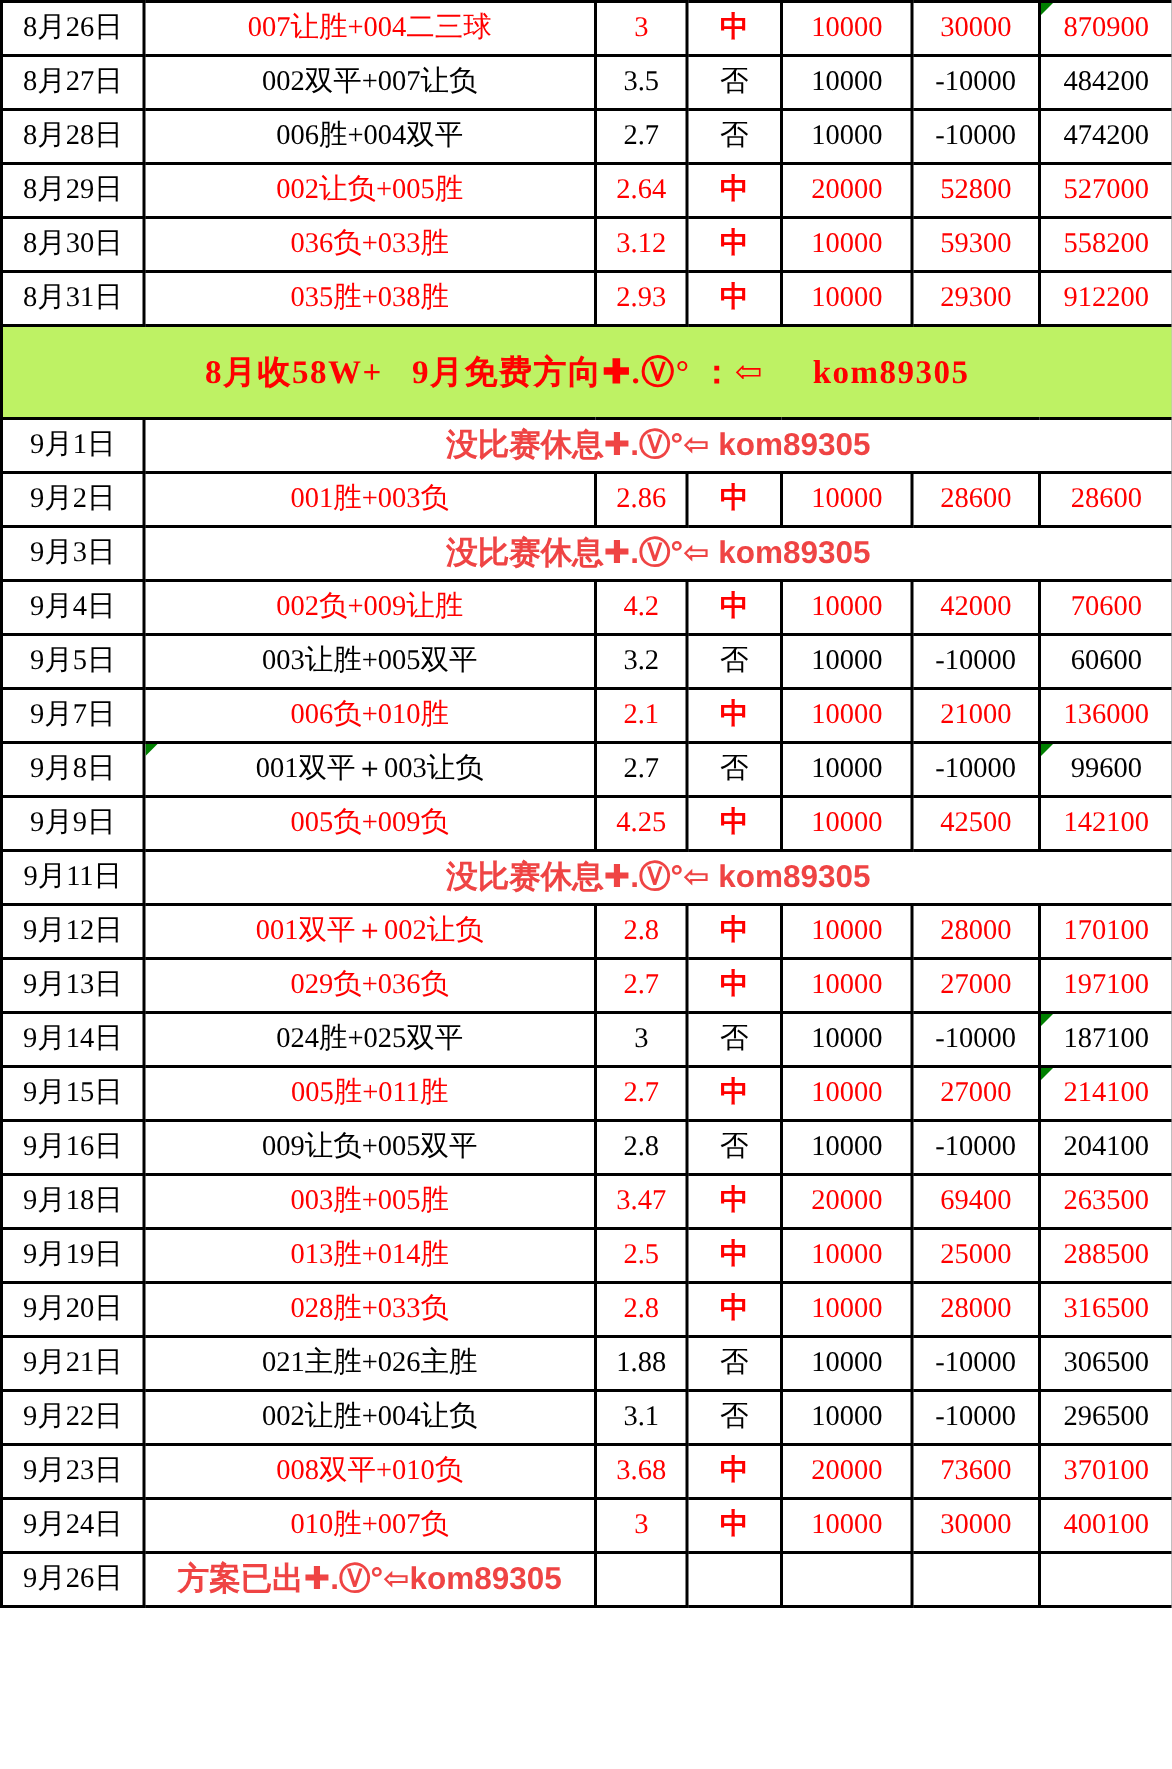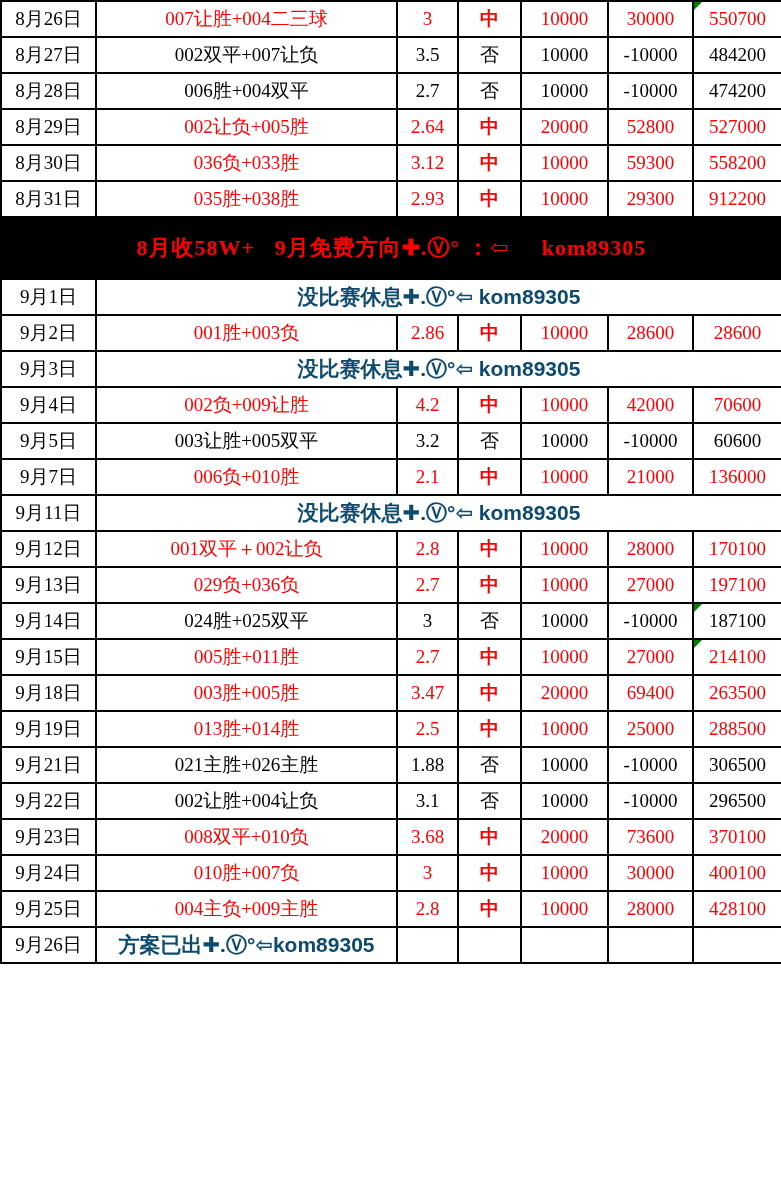--- a/index.html
+++ b/index.html
@@ -22,28 +22,28 @@
   col.w-total{width:89px}
 
   tr.r-bet,tr.r-rest,tr.r-note{height:36px;}
   tr.r-banner{height:62px;}
 
   tr.hit td{color:#ff0000;}
   tr.hit td.c-date{color:#000000;}
   tr.hit td.c-result{font-weight:bold;}
 
   tr.r-banner td{
-    background:#000000;color:#ff0000;font-weight:bold;
+    background:#bef264;color:#ff0000;font-weight:bold;
     font-size:22px;letter-spacing:1px;
   }
   tr.r-banner span{white-space:pre;}
 
   td.c-rest span,td.c-note span{
     font-family:"Liberation Sans","DejaVu Sans",sans-serif;
-    font-weight:bold;font-size:21px;color:#0c4a6e;white-space:pre;
+    font-weight:bold;font-size:21px;color:#ef4444;white-space:pre;
   }
 
   .corner-marker{
     position:absolute;top:0;left:0;width:0;height:0;
     border-top:8px solid #008000;border-right:8px solid transparent;
     display:block;
   }
 </style>
 </head>
 <body>
@@ -60,21 +60,21 @@
         <col class="w-total">
     </colgroup>
     <tbody>
         <tr class="r-bet hit">
     <td class="c-date"><span>8月26日</span></td>
     <td class="c-pick"><span>007让胜+004二三球</span></td>
     <td class="c-odds"><span>3</span></td>
     <td class="c-result"><span>中</span></td>
     <td class="c-stake"><span>10000</span></td>
     <td class="c-profit"><span>30000</span></td>
-    <td class="c-total"><span>550700</span><span class="corner-marker"></span></td>
+    <td class="c-total"><span>870900</span><span class="corner-marker"></span></td>
   </tr>
         <tr class="r-bet">
     <td class="c-date"><span>8月27日</span></td>
     <td class="c-pick"><span>002双平+007让负</span></td>
     <td class="c-odds"><span>3.5</span></td>
     <td class="c-result"><span>否</span></td>
     <td class="c-stake"><span>10000</span></td>
     <td class="c-profit"><span>-10000</span></td>
     <td class="c-total"><span>484200</span></td>
   </tr>
@@ -154,20 +154,38 @@
   </tr>
         <tr class="r-bet hit">
     <td class="c-date"><span>9月7日</span></td>
     <td class="c-pick"><span>006负+010胜</span></td>
     <td class="c-odds"><span>2.1</span></td>
     <td class="c-result"><span>中</span></td>
     <td class="c-stake"><span>10000</span></td>
     <td class="c-profit"><span>21000</span></td>
     <td class="c-total"><span>136000</span></td>
   </tr>
+        <tr class="r-bet">
+    <td class="c-date"><span>9月8日</span></td>
+    <td class="c-pick"><span>001双平＋003让负</span><span class="corner-marker"></span></td>
+    <td class="c-odds"><span>2.7</span></td>
+    <td class="c-result"><span>否</span></td>
+    <td class="c-stake"><span>10000</span></td>
+    <td class="c-profit"><span>-10000</span></td>
+    <td class="c-total"><span>99600</span><span class="corner-marker"></span></td>
+  </tr>
+        <tr class="r-bet hit">
+    <td class="c-date"><span>9月9日</span></td>
+    <td class="c-pick"><span>005负+009负</span></td>
+    <td class="c-odds"><span>4.25</span></td>
+    <td class="c-result"><span>中</span></td>
+    <td class="c-stake"><span>10000</span></td>
+    <td class="c-profit"><span>42500</span></td>
+    <td class="c-total"><span>142100</span></td>
+  </tr>
         <tr class="r-rest">
     <td class="c-date"><span>9月11日</span></td>
     <td colspan="6" class="c-rest"><span>没比赛休息✚.Ⓥ°⇦ kom89305</span></td>
   </tr>
         <tr class="r-bet hit">
     <td class="c-date"><span>9月12日</span></td>
     <td class="c-pick"><span>001双平＋002让负</span></td>
     <td class="c-odds"><span>2.8</span></td>
     <td class="c-result"><span>中</span></td>
     <td class="c-stake"><span>10000</span></td>
@@ -194,38 +212,56 @@
   </tr>
         <tr class="r-bet hit">
     <td class="c-date"><span>9月15日</span></td>
     <td class="c-pick"><span>005胜+011胜</span></td>
     <td class="c-odds"><span>2.7</span></td>
     <td class="c-result"><span>中</span></td>
     <td class="c-stake"><span>10000</span></td>
     <td class="c-profit"><span>27000</span></td>
     <td class="c-total"><span>214100</span><span class="corner-marker"></span></td>
   </tr>
+        <tr class="r-bet">
+    <td class="c-date"><span>9月16日</span></td>
+    <td class="c-pick"><span>009让负+005双平</span></td>
+    <td class="c-odds"><span>2.8</span></td>
+    <td class="c-result"><span>否</span></td>
+    <td class="c-stake"><span>10000</span></td>
+    <td class="c-profit"><span>-10000</span></td>
+    <td class="c-total"><span>204100</span></td>
+  </tr>
         <tr class="r-bet hit">
     <td class="c-date"><span>9月18日</span></td>
     <td class="c-pick"><span>003胜+005胜</span></td>
     <td class="c-odds"><span>3.47</span></td>
     <td class="c-result"><span>中</span></td>
     <td class="c-stake"><span>20000</span></td>
     <td class="c-profit"><span>69400</span></td>
     <td class="c-total"><span>263500</span></td>
   </tr>
         <tr class="r-bet hit">
     <td class="c-date"><span>9月19日</span></td>
     <td class="c-pick"><span>013胜+014胜</span></td>
     <td class="c-odds"><span>2.5</span></td>
     <td class="c-result"><span>中</span></td>
     <td class="c-stake"><span>10000</span></td>
     <td class="c-profit"><span>25000</span></td>
     <td class="c-total"><span>288500</span></td>
   </tr>
+        <tr class="r-bet hit">
+    <td class="c-date"><span>9月20日</span></td>
+    <td class="c-pick"><span>028胜+033负</span></td>
+    <td class="c-odds"><span>2.8</span></td>
+    <td class="c-result"><span>中</span></td>
+    <td class="c-stake"><span>10000</span></td>
+    <td class="c-profit"><span>28000</span></td>
+    <td class="c-total"><span>316500</span></td>
+  </tr>
         <tr class="r-bet">
     <td class="c-date"><span>9月21日</span></td>
     <td class="c-pick"><span>021主胜+026主胜</span></td>
     <td class="c-odds"><span>1.88</span></td>
     <td class="c-result"><span>否</span></td>
     <td class="c-stake"><span>10000</span></td>
     <td class="c-profit"><span>-10000</span></td>
     <td class="c-total"><span>306500</span></td>
   </tr>
         <tr class="r-bet">
@@ -247,29 +283,20 @@
     <td class="c-total"><span>370100</span></td>
   </tr>
         <tr class="r-bet hit">
     <td class="c-date"><span>9月24日</span></td>
     <td class="c-pick"><span>010胜+007负</span></td>
     <td class="c-odds"><span>3</span></td>
     <td class="c-result"><span>中</span></td>
     <td class="c-stake"><span>10000</span></td>
     <td class="c-profit"><span>30000</span></td>
     <td class="c-total"><span>400100</span></td>
-  </tr>
-        <tr class="r-bet hit">
-    <td class="c-date"><span>9月25日</span></td>
-    <td class="c-pick"><span>004主负+009主胜</span></td>
-    <td class="c-odds"><span>2.8</span></td>
-    <td class="c-result"><span>中</span></td>
-    <td class="c-stake"><span>10000</span></td>
-    <td class="c-profit"><span>28000</span></td>
-    <td class="c-total"><span>428100</span></td>
   </tr>
         <tr class="r-note">
     <td class="c-date"><span>9月26日</span></td>
     <td class="c-pick c-note"><span>方案已出✚.Ⓥ°⇦kom89305</span></td>
     <td class="c-odds"></td>
     <td class="c-result"></td>
     <td class="c-stake"></td>
     <td class="c-profit"></td>
     <td class="c-total"></td>
   </tr>

